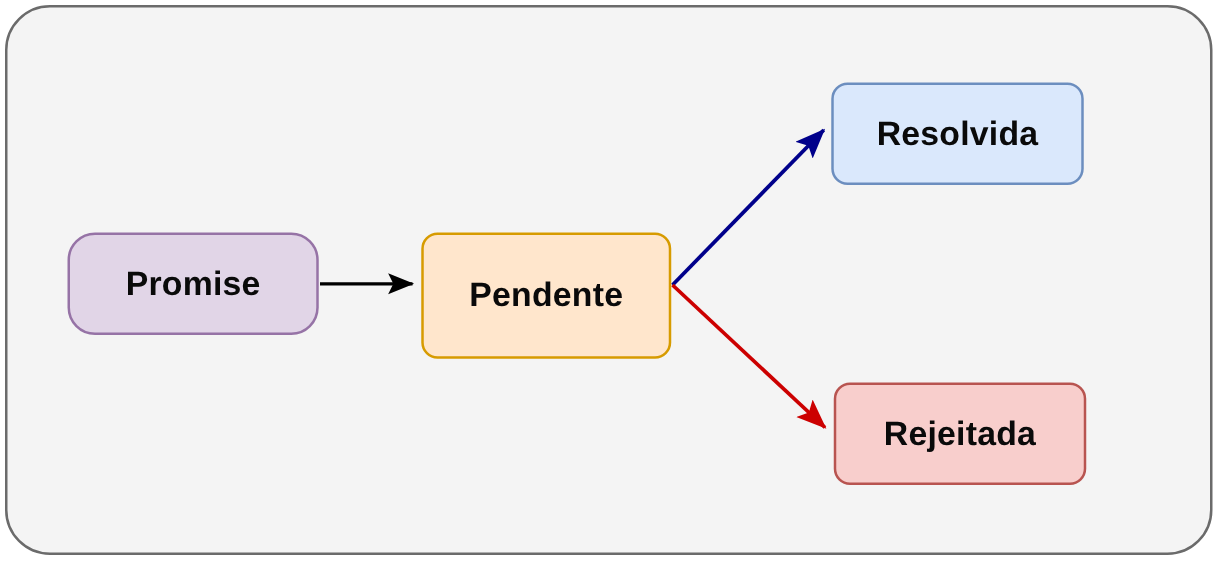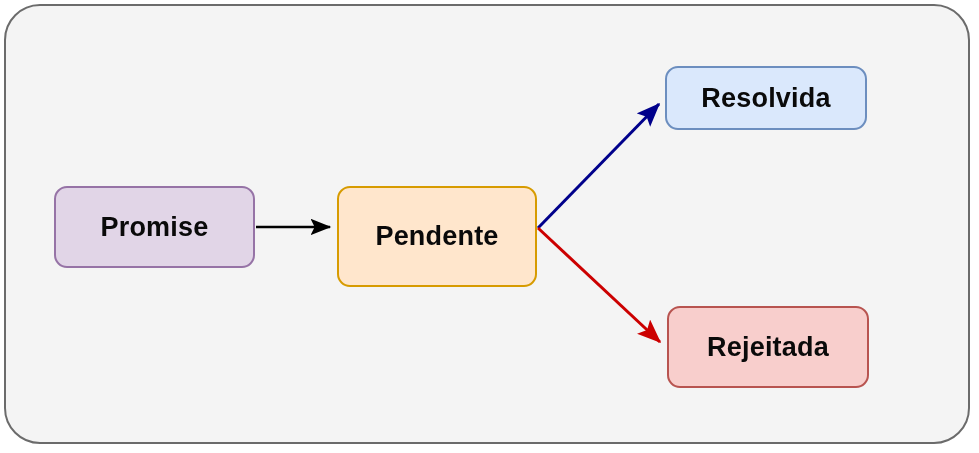--- a/index.html
+++ b/index.html
@@ -49,34 +49,35 @@
     letter-spacing: 0.2px;
     white-space: nowrap;
   }
   #node-promise {
     left: 54px;
     top: 186px;
     width: 201px;
     height: 82px;
     background: #e1d5e7;
     border-color: #9673a6;
+    border-radius: 22px;
   }
   #node-pendente {
     left: 337px;
     top: 186px;
     width: 200px;
     height: 101px;
     background: #ffe6cc;
     border-color: #d79b00;
   }
   #node-resolvida {
     left: 665px;
     top: 66px;
     width: 202px;
-    height: 64px;
+    height: 82px;
     background: #dae8fc;
     border-color: #6c8ebf;
   }
   #node-rejeitada {
     left: 667px;
     top: 306px;
     width: 202px;
     height: 82px;
     background: #f8cecc;
     border-color: #b85450;

